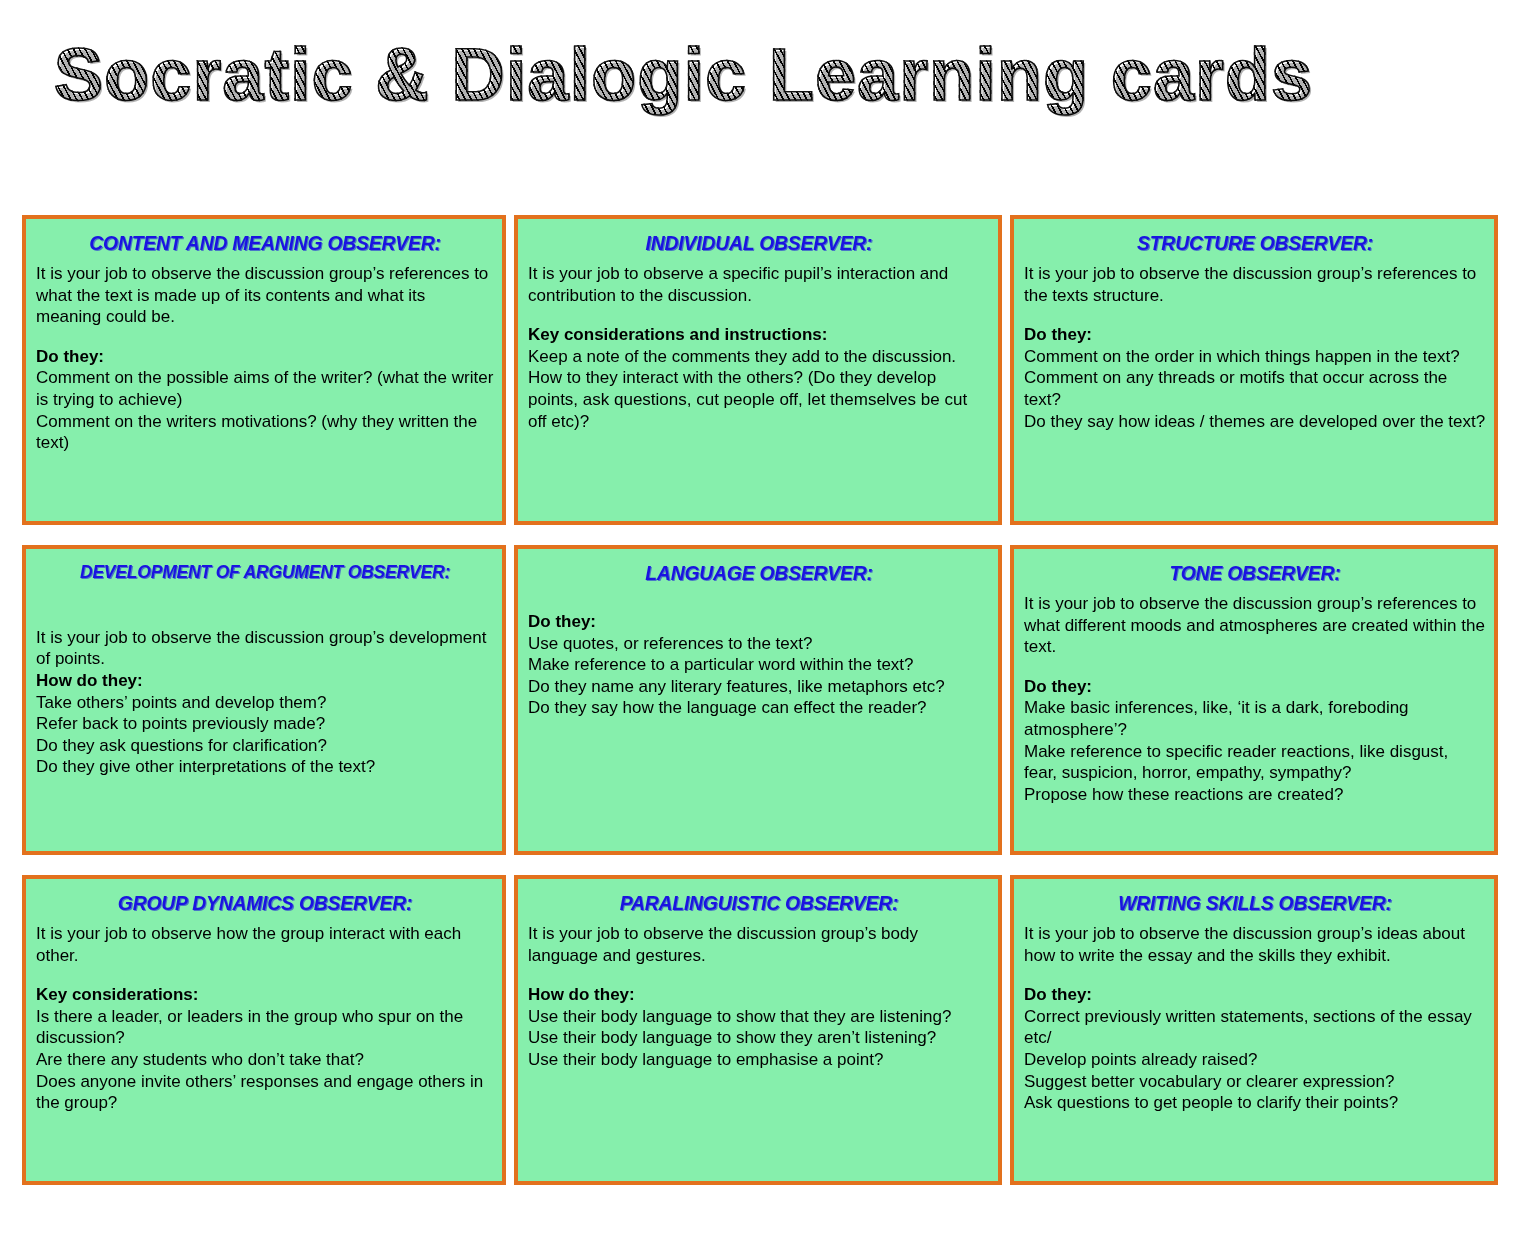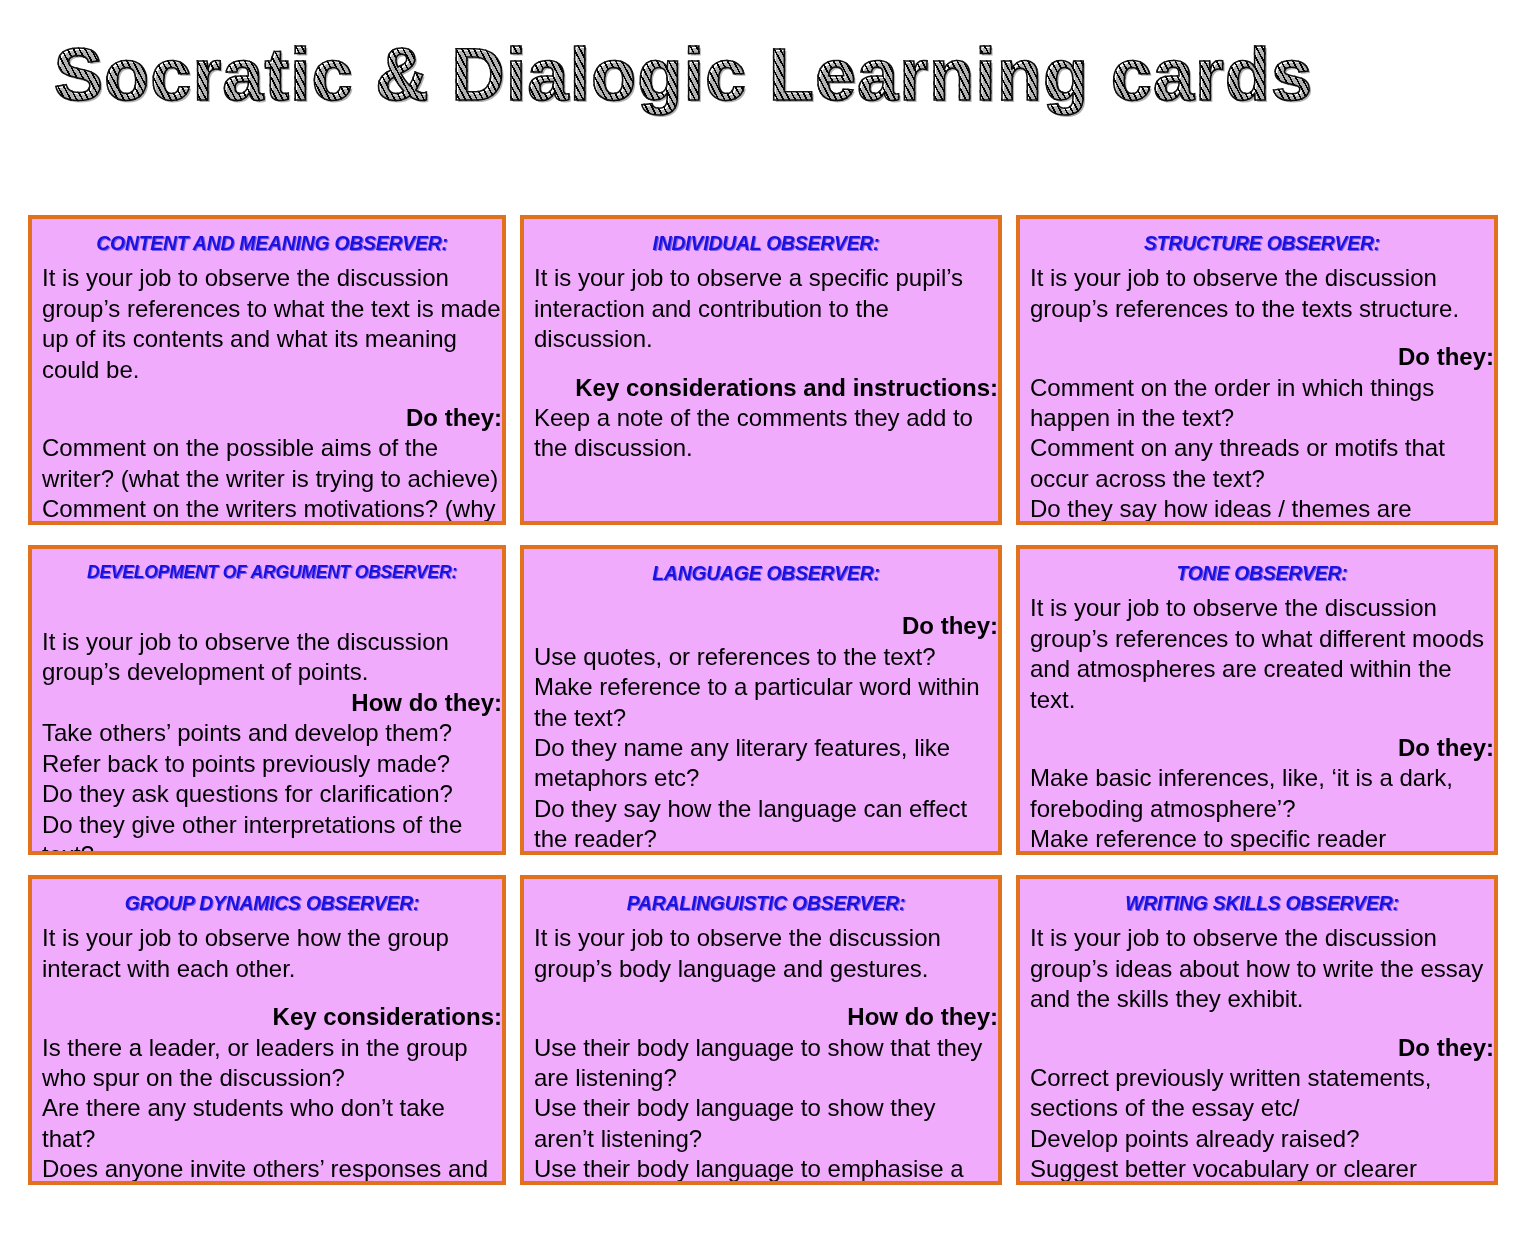--- a/index.html
+++ b/index.html
@@ -53,24 +53,23 @@
     display: grid;
     grid-template-columns: 484px 488px 488px;
     grid-template-rows: 310px 310px 310px;
     column-gap: 8px;
     row-gap: 20px;
   }
 
   .card {
     box-sizing: border-box;
     border: 4px solid #E2711D;
-    background: #f0abfc;
-    padding: 6px 0 6px 10px;
+    background: #86efac;
+    padding: 6px 8px 6px 10px;
     overflow: hidden;
-    margin-left: 6px;
   }
 
   .card-title {
     text-align: center;
     color: #1A13E0;
     font-family: "Liberation Sans", sans-serif;
     font-weight: bold;
     font-style: italic;
     font-size: 21px;
     letter-spacing: -0.2px;
@@ -79,42 +78,41 @@
     transform: scaleX(0.92);
     transform-origin: center;
     white-space: nowrap;
     text-shadow: 1.2px 1.2px 0 rgba(26,19,224,0.55);
   }
   .card-title.small {
     font-size: 19px;
   }
 
   .card-body {
-    font-size: 24px;
+    font-size: 17px;
     line-height: 1.27;
     color: #000000;
     margin-top: 8px;
   }
   .card-body.gap-lg {
     margin-top: 44px;
   }
 
   .para {
     margin: 0;
   }
   .spacer {
     height: 18px;
   }
   .spacer.tight {
     height: 0px;
   }
   .lead-in {
     font-weight: bold;
     margin: 0;
-    text-align: right;
   }
   .line {
     margin: 0;
   }
 </style>
 </head>
 <body>
 
 <div class="page-title-wrap">
   <div class="page-title">Socratic &amp; Dialogic Learning cards</div>
@@ -133,20 +131,21 @@
     </div>
   </div>
 
   <div class="card">
     <div class="card-title">INDIVIDUAL OBSERVER:</div>
     <div class="card-body">
       <p class="para">It is your job to observe a specific pupil’s interaction and contribution  to the discussion.</p>
       <div class="spacer"></div>
       <p class="lead-in">Key considerations and instructions:</p>
       <p class="line">Keep a note of the comments they add to the discussion.</p>
+      <p class="line">How to they interact with the others? (Do they develop points, ask questions, cut people off, let themselves be cut off etc)?</p>
     </div>
   </div>
 
   <div class="card">
     <div class="card-title">STRUCTURE OBSERVER:</div>
     <div class="card-body">
       <p class="para">It is your job to observe the discussion group’s references to the texts structure.</p>
       <div class="spacer"></div>
       <p class="lead-in">Do they:</p>
       <p class="line">Comment on the order in which things happen in the text?</p>

